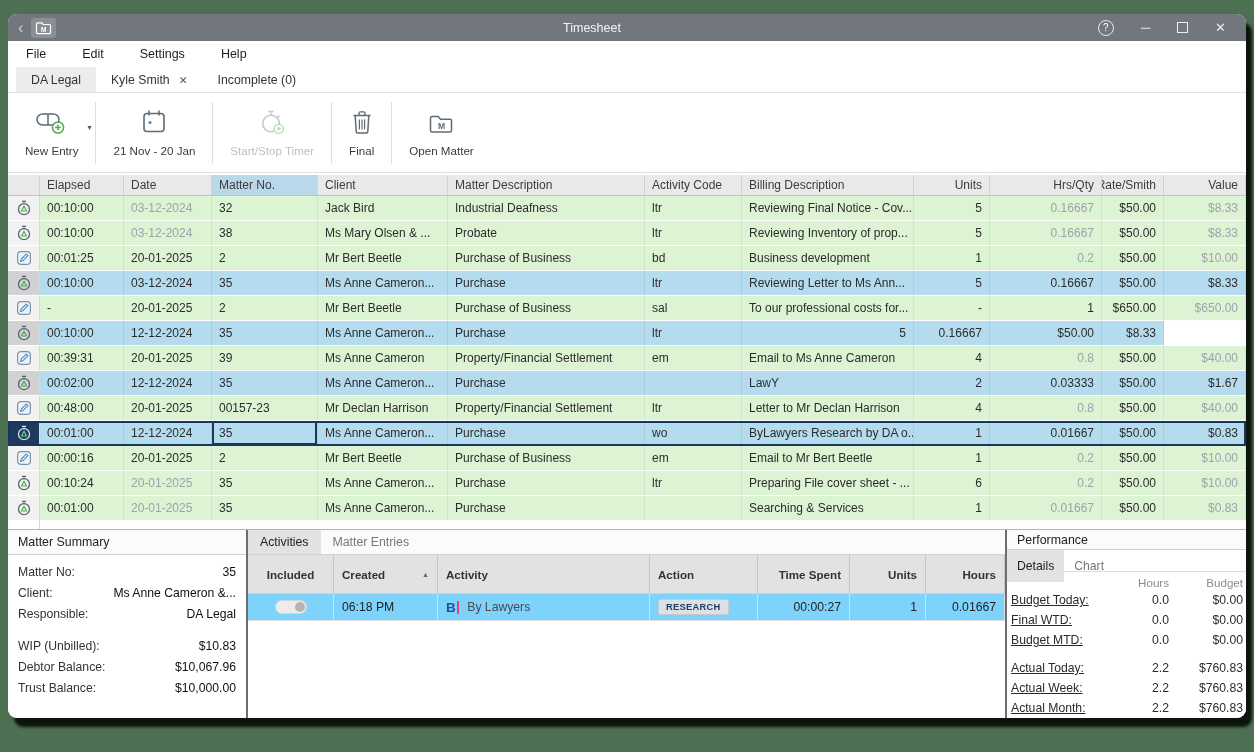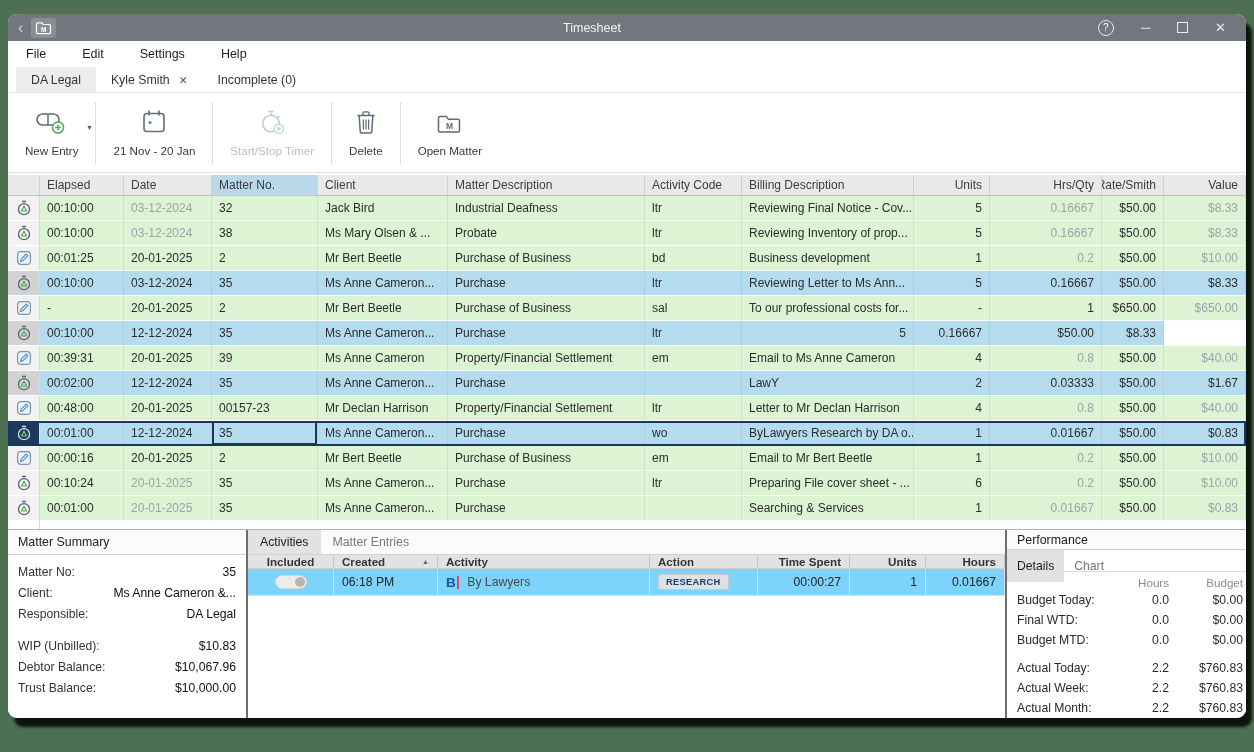--- a/index.html
+++ b/index.html
@@ -74,42 +74,42 @@
   #ms-fields { padding-top:6px; }
   .ms-row { display:flex; justify-content:space-between; align-items:center; height:21px; padding:0 10px; font-size:12.2px; }
   .ms-label { color:#333; } .ms-value { color:#111; }
   .ms-gap { height:11px; }
 
   #activities { flex:0 0 757px; display:flex; flex-direction:column; }
   #act-tabs { height:25px; display:flex; border-bottom:1px solid #d2d2d2; background:#fbfbfb; }
   .atab { display:flex; align-items:center; padding:8px 12px; font-size:12.3px; color:#777; }
   .atab.active { background:#e2e2e2; color:#222; }
   .arow { display:grid; grid-template-columns:86px 104px 212px 108px 92px 76px 79px; }
-  #act-header { height:14px; background:#e2e2e2; border-bottom:1px solid #cfcfcf; }
+  #act-header { height:39px; background:#e2e2e2; border-bottom:1px solid #cfcfcf; }
   .acell { display:flex; align-items:center; padding:0 8px; font-size:11.6px; white-space:nowrap; overflow:hidden; }
   #act-header .acell { font-weight:bold; color:#333; border-right:1px solid #c6c6c6; }
   .acell.center { justify-content:center; } .acell.right { justify-content:flex-end; }
   .acell.between { justify-content:space-between; }
   .sort-arrow { font-size:7px; color:#666; }
   .act-row { height:27px; background:#7dd3fc; border-bottom:1px solid #e0e0e0; }
   .act-row .acell { font-size:12.2px; color:#222; border-right:1px solid #dcdcdc; }
   .toggle { width:32px; height:14px; background:#ececec; border:1px solid #d6d6d6; border-radius:8px; position:relative; }
   .toggle .knob { position:absolute; right:1px; top:1px; width:10px; height:10px; border-radius:50%; background:#b5b5b5; }
   .bl-b { color:#1a57a8; font-weight:bold; font-size:13.5px; }
   .bl-bar { display:inline-block; width:2.5px; height:13px; background:#e04468; margin:0 8px 0 1px; vertical-align:-2px; }
   .bl-name { color:#4a4a4a; }
   .badge { background:#dde0e4; border:1px solid #c6cbd2; border-radius:3px; font-size:9.3px; font-weight:bold;
            color:#1d3f66; padding:2px 7px; letter-spacing:.3px; }
 
   #performance { flex:1; display:flex; flex-direction:column; min-width:0; overflow:hidden; }
   #perf-tabs { height:22px; display:flex; border-bottom:1px solid #dcdcdc; }
   .ptab { display:flex; align-items:center; padding:16px 10px; font-size:12.2px; color:#777; }
   .ptab.active { background:#e2e2e2; color:#222; }
   .prow { display:grid; grid-template-columns:108px 54px 1fr; align-items:center; height:20px; }
-  .prow .pl { padding-left:10px; font-size:12.2px; color:#2a2a2a; white-space:nowrap; }
+  .prow .pl { padding-left:4px; font-size:12.2px; color:#2a2a2a; white-space:nowrap;text-decoration:underline; }
   .prow .pv { text-align:right; font-size:12.2px; color:#2a2a2a; }
   .prow .pb { text-align:right; font-size:12.2px; color:#2a2a2a; padding-right:3px; }
   #perf-head { margin-top:2px; }
   #perf-head .pv, #perf-head .pb { color:#8b8b8b; font-size:11.6px; }
   .perf-gap { height:8px; }
 </style>
 </head>
 <body>
 
 <div id="win">
@@ -198,21 +198,21 @@
         <span class="tool-icon">
           <svg width="22" height="27" viewBox="0 0 22 27">
             <line x1="2.5" y1="6.5" x2="19.5" y2="6.5" stroke="#5f6b76" stroke-width="1.5"></line>
             <path d="M8 6.2 v-1.9 a1.4 1.4 0 0 1 1.4-1.4 h3.2 a1.4 1.4 0 0 1 1.4 1.4 v1.9" fill="none" stroke="#5f6b76" stroke-width="1.4"></path>
             <path d="M4.2 6.8 l1 15.4 a2 2 0 0 0 2 1.9 h7.6 a2 2 0 0 0 2-1.9 l1-15.4" fill="none" stroke="#5f6b76" stroke-width="1.5"></path>
             <line x1="8.4" y1="10.5" x2="8.4" y2="20.5" stroke="#5f6b76" stroke-width="1.2"></line>
             <line x1="11" y1="10.5" x2="11" y2="20.5" stroke="#5f6b76" stroke-width="1.2"></line>
             <line x1="13.6" y1="10.5" x2="13.6" y2="20.5" stroke="#5f6b76" stroke-width="1.2"></line>
           </svg>
         </span>
-        <span class="tool-label">Delete</span>
+        <span class="tool-label">Final</span>
       </div>
       <div class="tool-sep"></div>
       <div class="tool-btn">
         <span class="tool-icon">
           <svg width="27" height="24" viewBox="0 0 27 24">
             <path d="M2.5 6 a1.5 1.5 0 0 1 1.5-1.5 h6.2 l2.3 2.8 h9.5 a1.5 1.5 0 0 1 1.5 1.5 v9.7 a1.5 1.5 0 0 1-1.5 1.5 H4 a1.5 1.5 0 0 1-1.5-1.5 z" fill="none" stroke="#5f6b76" stroke-width="1.5"></path>
             <text x="13.6" y="17" font-size="8.5" font-weight="bold" fill="#5f6b76" text-anchor="middle" font-family="Liberation Sans,sans-serif">M</text>
           </svg>
         </span>
         <span class="tool-label">Open Matter</span>

